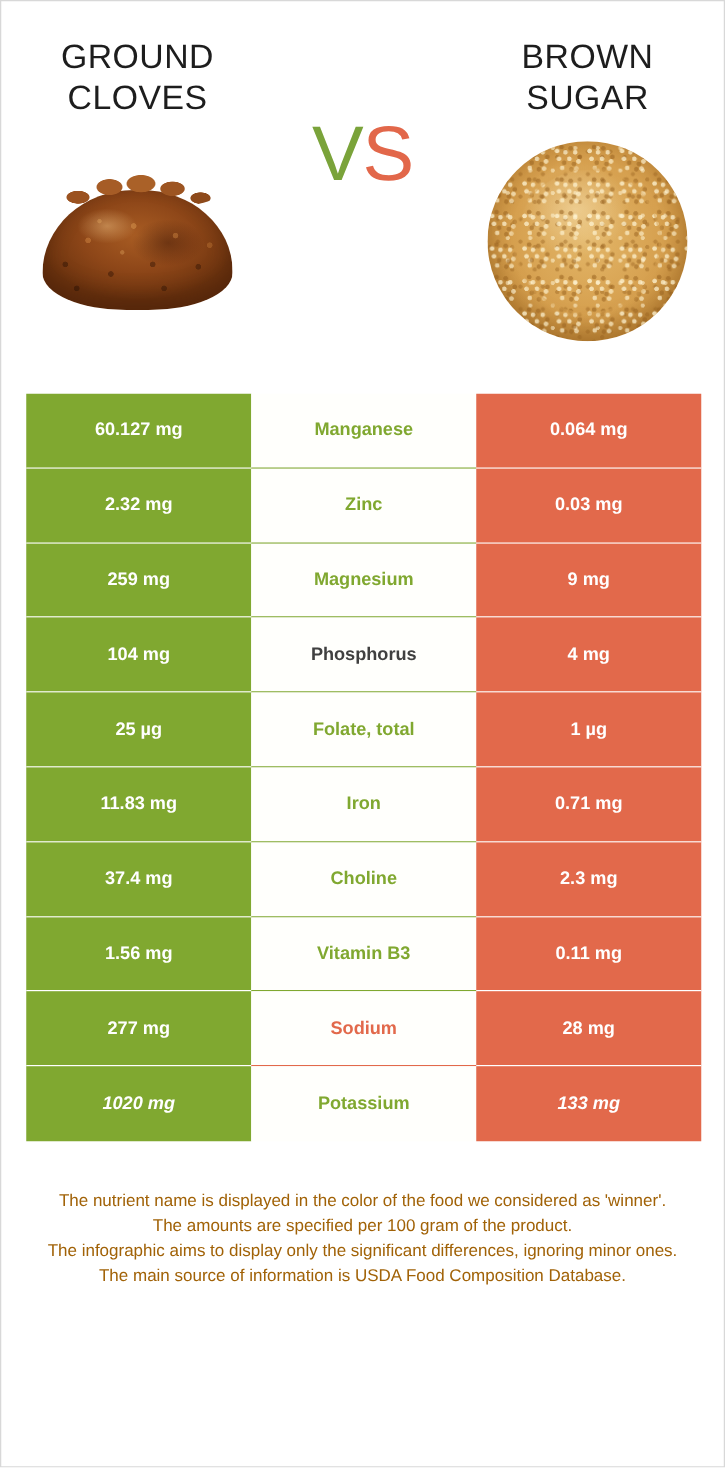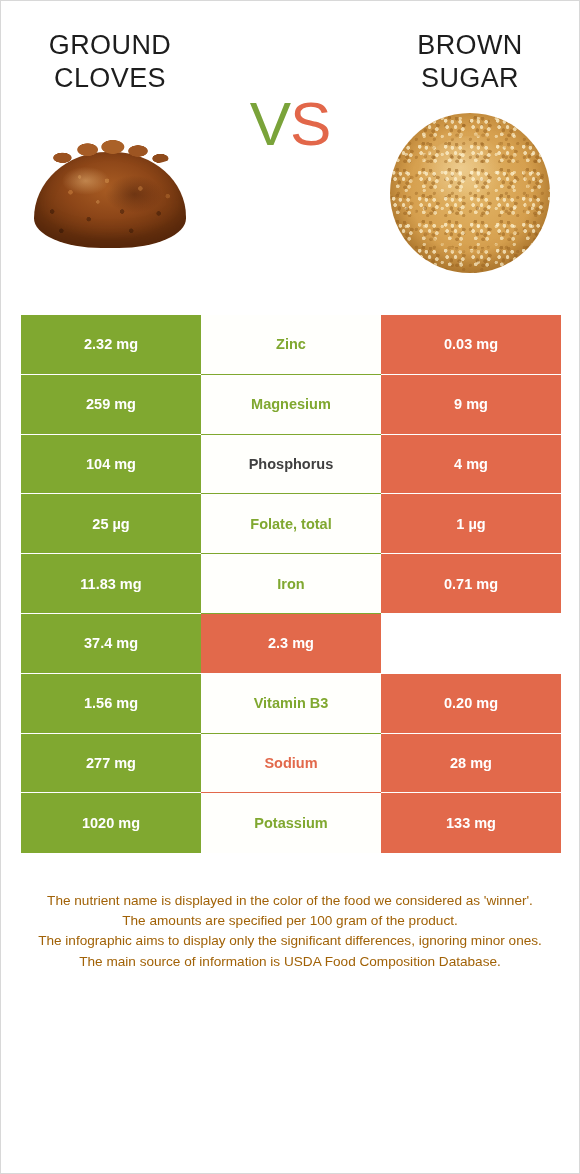--- a/index.html
+++ b/index.html
@@ -206,21 +206,21 @@
   }
   .cell-right {
     width: 180px;
     background: #e2694b;
     color: #ffffff;
     font-size: 14.5px;
     font-weight: 700;
     border-bottom: 1.5px solid #ffffff;
   }
   .row:last-child .cell-left,
-  .row:last-child .cell-right { border-bottom: none; }
+  .row:last-child .cell-right { border-bottom: none; font-style: italic; }
   .row:last-child .cell-mid { border-bottom: none; }
 
   
   .footer {
     margin-top: 38px;
     padding: 0 26px;
     text-align: center;
     color: #a16207;
     font-size: 13.6px;
     line-height: 1.48;
@@ -262,20 +262,25 @@
     <div class="hero-col">
       <div class="sugar">
         <div class="crystals"></div>
         <div class="edge"></div>
       </div>
     </div>
   </div>
 
   <div class="table" id="table-body">
       <div class="row">
+        <div class="cell cell-left">60.127 mg</div>
+        <div class="cell cell-mid" style="color: rgb(128, 168, 48); border-bottom: 1px solid rgb(128, 168, 48);">Manganese</div>
+        <div class="cell cell-right">0.064 mg</div>
+      </div>
+      <div class="row">
         <div class="cell cell-left">2.32 mg</div>
         <div class="cell cell-mid" style="color: rgb(128, 168, 48); border-bottom: 1px solid rgb(128, 168, 48);">Zinc</div>
         <div class="cell cell-right">0.03 mg</div>
       </div>
       <div class="row">
         <div class="cell cell-left">259 mg</div>
         <div class="cell cell-mid" style="color: rgb(128, 168, 48); border-bottom: 1px solid rgb(128, 168, 48);">Magnesium</div>
         <div class="cell cell-right">9 mg</div>
       </div>
       <div class="row">
@@ -288,26 +293,27 @@
         <div class="cell cell-mid" style="color: rgb(128, 168, 48); border-bottom: 1px solid rgb(128, 168, 48);">Folate, total</div>
         <div class="cell cell-right">1 µg</div>
       </div>
       <div class="row">
         <div class="cell cell-left">11.83 mg</div>
         <div class="cell cell-mid" style="color: rgb(128, 168, 48); border-bottom: 1px solid rgb(128, 168, 48);">Iron</div>
         <div class="cell cell-right">0.71 mg</div>
       </div>
       <div class="row">
         <div class="cell cell-left">37.4 mg</div>
+        <div class="cell cell-mid" style="color: rgb(128, 168, 48); border-bottom: 1px solid rgb(128, 168, 48);">Choline</div>
         <div class="cell cell-right">2.3 mg</div>
       </div>
       <div class="row">
         <div class="cell cell-left">1.56 mg</div>
         <div class="cell cell-mid" style="color: rgb(128, 168, 48); border-bottom: 1px solid rgb(128, 168, 48);">Vitamin B3</div>
-        <div class="cell cell-right">0.20 mg</div>
+        <div class="cell cell-right">0.11 mg</div>
       </div>
       <div class="row">
         <div class="cell cell-left">277 mg</div>
         <div class="cell cell-mid" style="color: rgb(226, 105, 75); border-bottom: 1px solid rgb(226, 105, 75);">Sodium</div>
         <div class="cell cell-right">28 mg</div>
       </div>
       <div class="row">
         <div class="cell cell-left">1020 mg</div>
         <div class="cell cell-mid" style="color: rgb(128, 168, 48);">Potassium</div>
         <div class="cell cell-right">133 mg</div>

